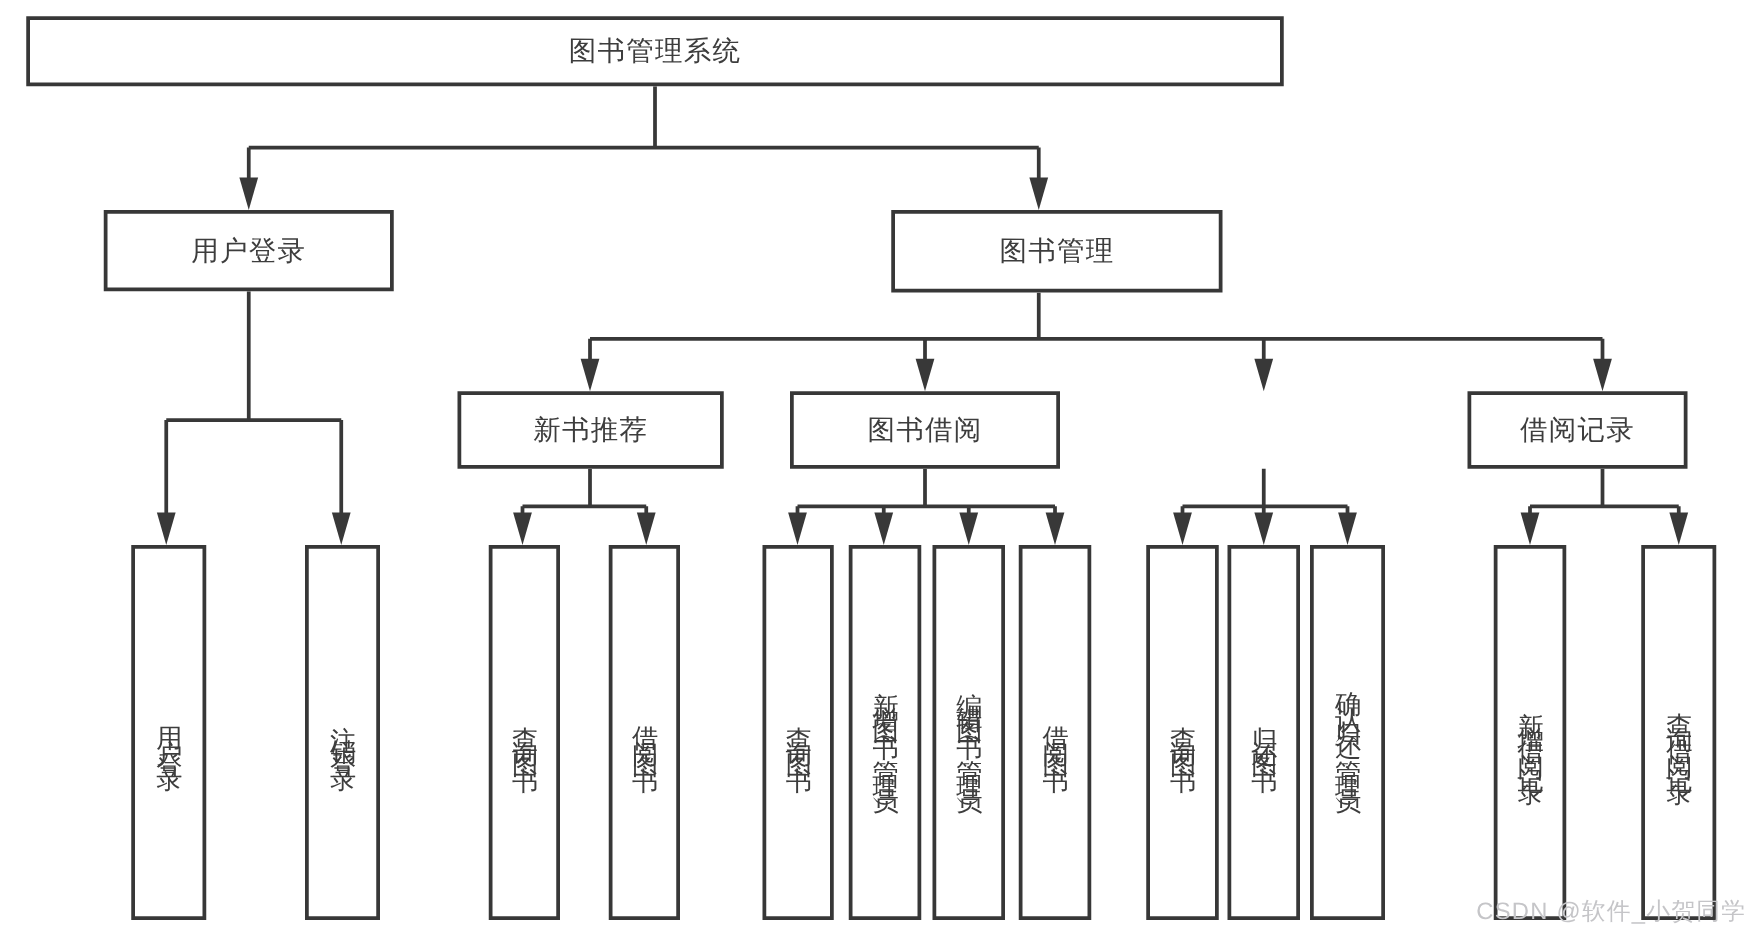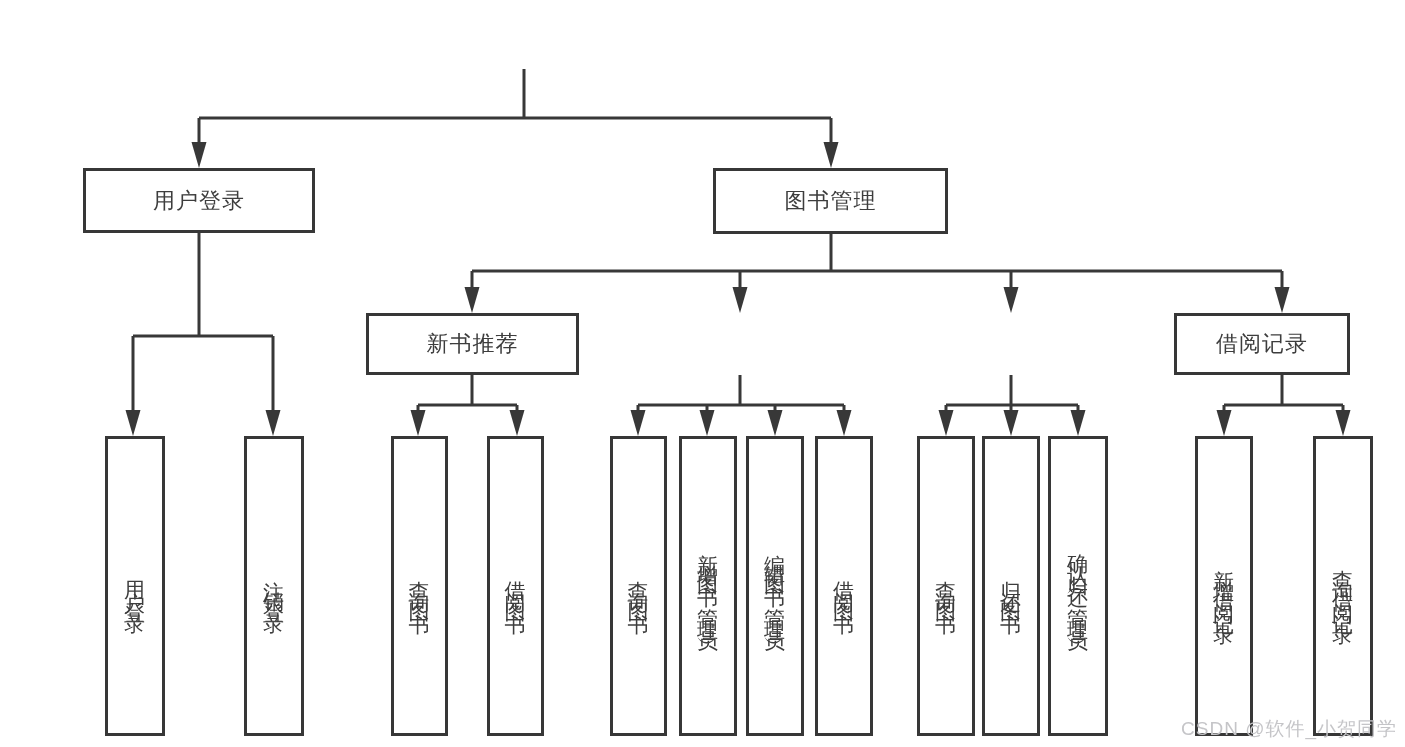--- a/index.html
+++ b/index.html
@@ -36,21 +36,21 @@
     font-size:19px;
     color:#c5c5c8;
     letter-spacing:1px;
     z-index:3;
     white-space:nowrap;
     text-align:center;
   }
   
   #n-root{left:21px;top:13px;width:1006px;height:56px;}
   #n-l2a{left:83px;top:168px;width:232px;height:65px;}
-  #n-l2b{left:713px;top:168px;width:235px;height:66px;}
+  #n-l2b{left:713px;top:168px;width:265px;height:66px;}
   #n-l3a{left:366px;top:313px;width:213px;height:62px;}
   #n-l3b{left:632px;top:313px;width:216px;height:62px;}
   #n-l3c{left:903px;top:313px;width:216px;height:62px;}
   #n-l3d{left:1174px;top:313px;width:176px;height:62px;}
   #n-a1{left:105px;top:436px;width:60px;height:300px;}
   #n-a2{left:244px;top:436px;width:60px;height:300px;}
   #n-b1{left:391px;top:436px;width:57px;height:300px;}
   #n-b2{left:487px;top:436px;width:57px;height:300px;}
   #n-c1{left:610px;top:436px;width:57px;height:300px;}
   #n-c2{left:679px;top:436px;width:58px;height:300px;}
@@ -96,25 +96,27 @@
     <path d="M1011 375 V405 M946 405 H1078 M946 405 V412 M1011 405 V412 M1078 405 V412"></path>
     <polygon points="938.5,410 953.5,410 946,436"></polygon>
     <polygon points="1003.5,410 1018.5,410 1011,436"></polygon>
     <polygon points="1070.5,410 1085.5,410 1078,436"></polygon>
 
     <path d="M1282 375 V405 M1224 405 H1343 M1224 405 V412 M1343 405 V412"></path>
     <polygon points="1216.5,410 1231.5,410 1224,436"></polygon>
     <polygon points="1335.5,410 1350.5,410 1343,436"></polygon>
   </svg>
 
+  <div id="n-root" class="node hbox">图书管理系统</div>
 
   <div id="n-l2a" class="node hbox">用户登录</div>
   <div id="n-l2b" class="node hbox">图书管理</div>
 
   <div id="n-l3a" class="node hbox">新书推荐</div>
+  <div id="n-l3b" class="node hbox">图书借阅</div>
   <div id="n-l3d" class="node hbox">借阅记录</div>
 
   <div id="n-a1" class="node vbox">用户登录</div>
   <div id="n-a2" class="node vbox">注销登录</div>
 
   <div id="n-b1" class="node vbox">查询图书</div>
   <div id="n-b2" class="node vbox">借阅图书</div>
 
   <div id="n-c1" class="node vbox">查询图书</div>
   <div id="n-c2" class="node vbox">新增图书（管理员）</div>

